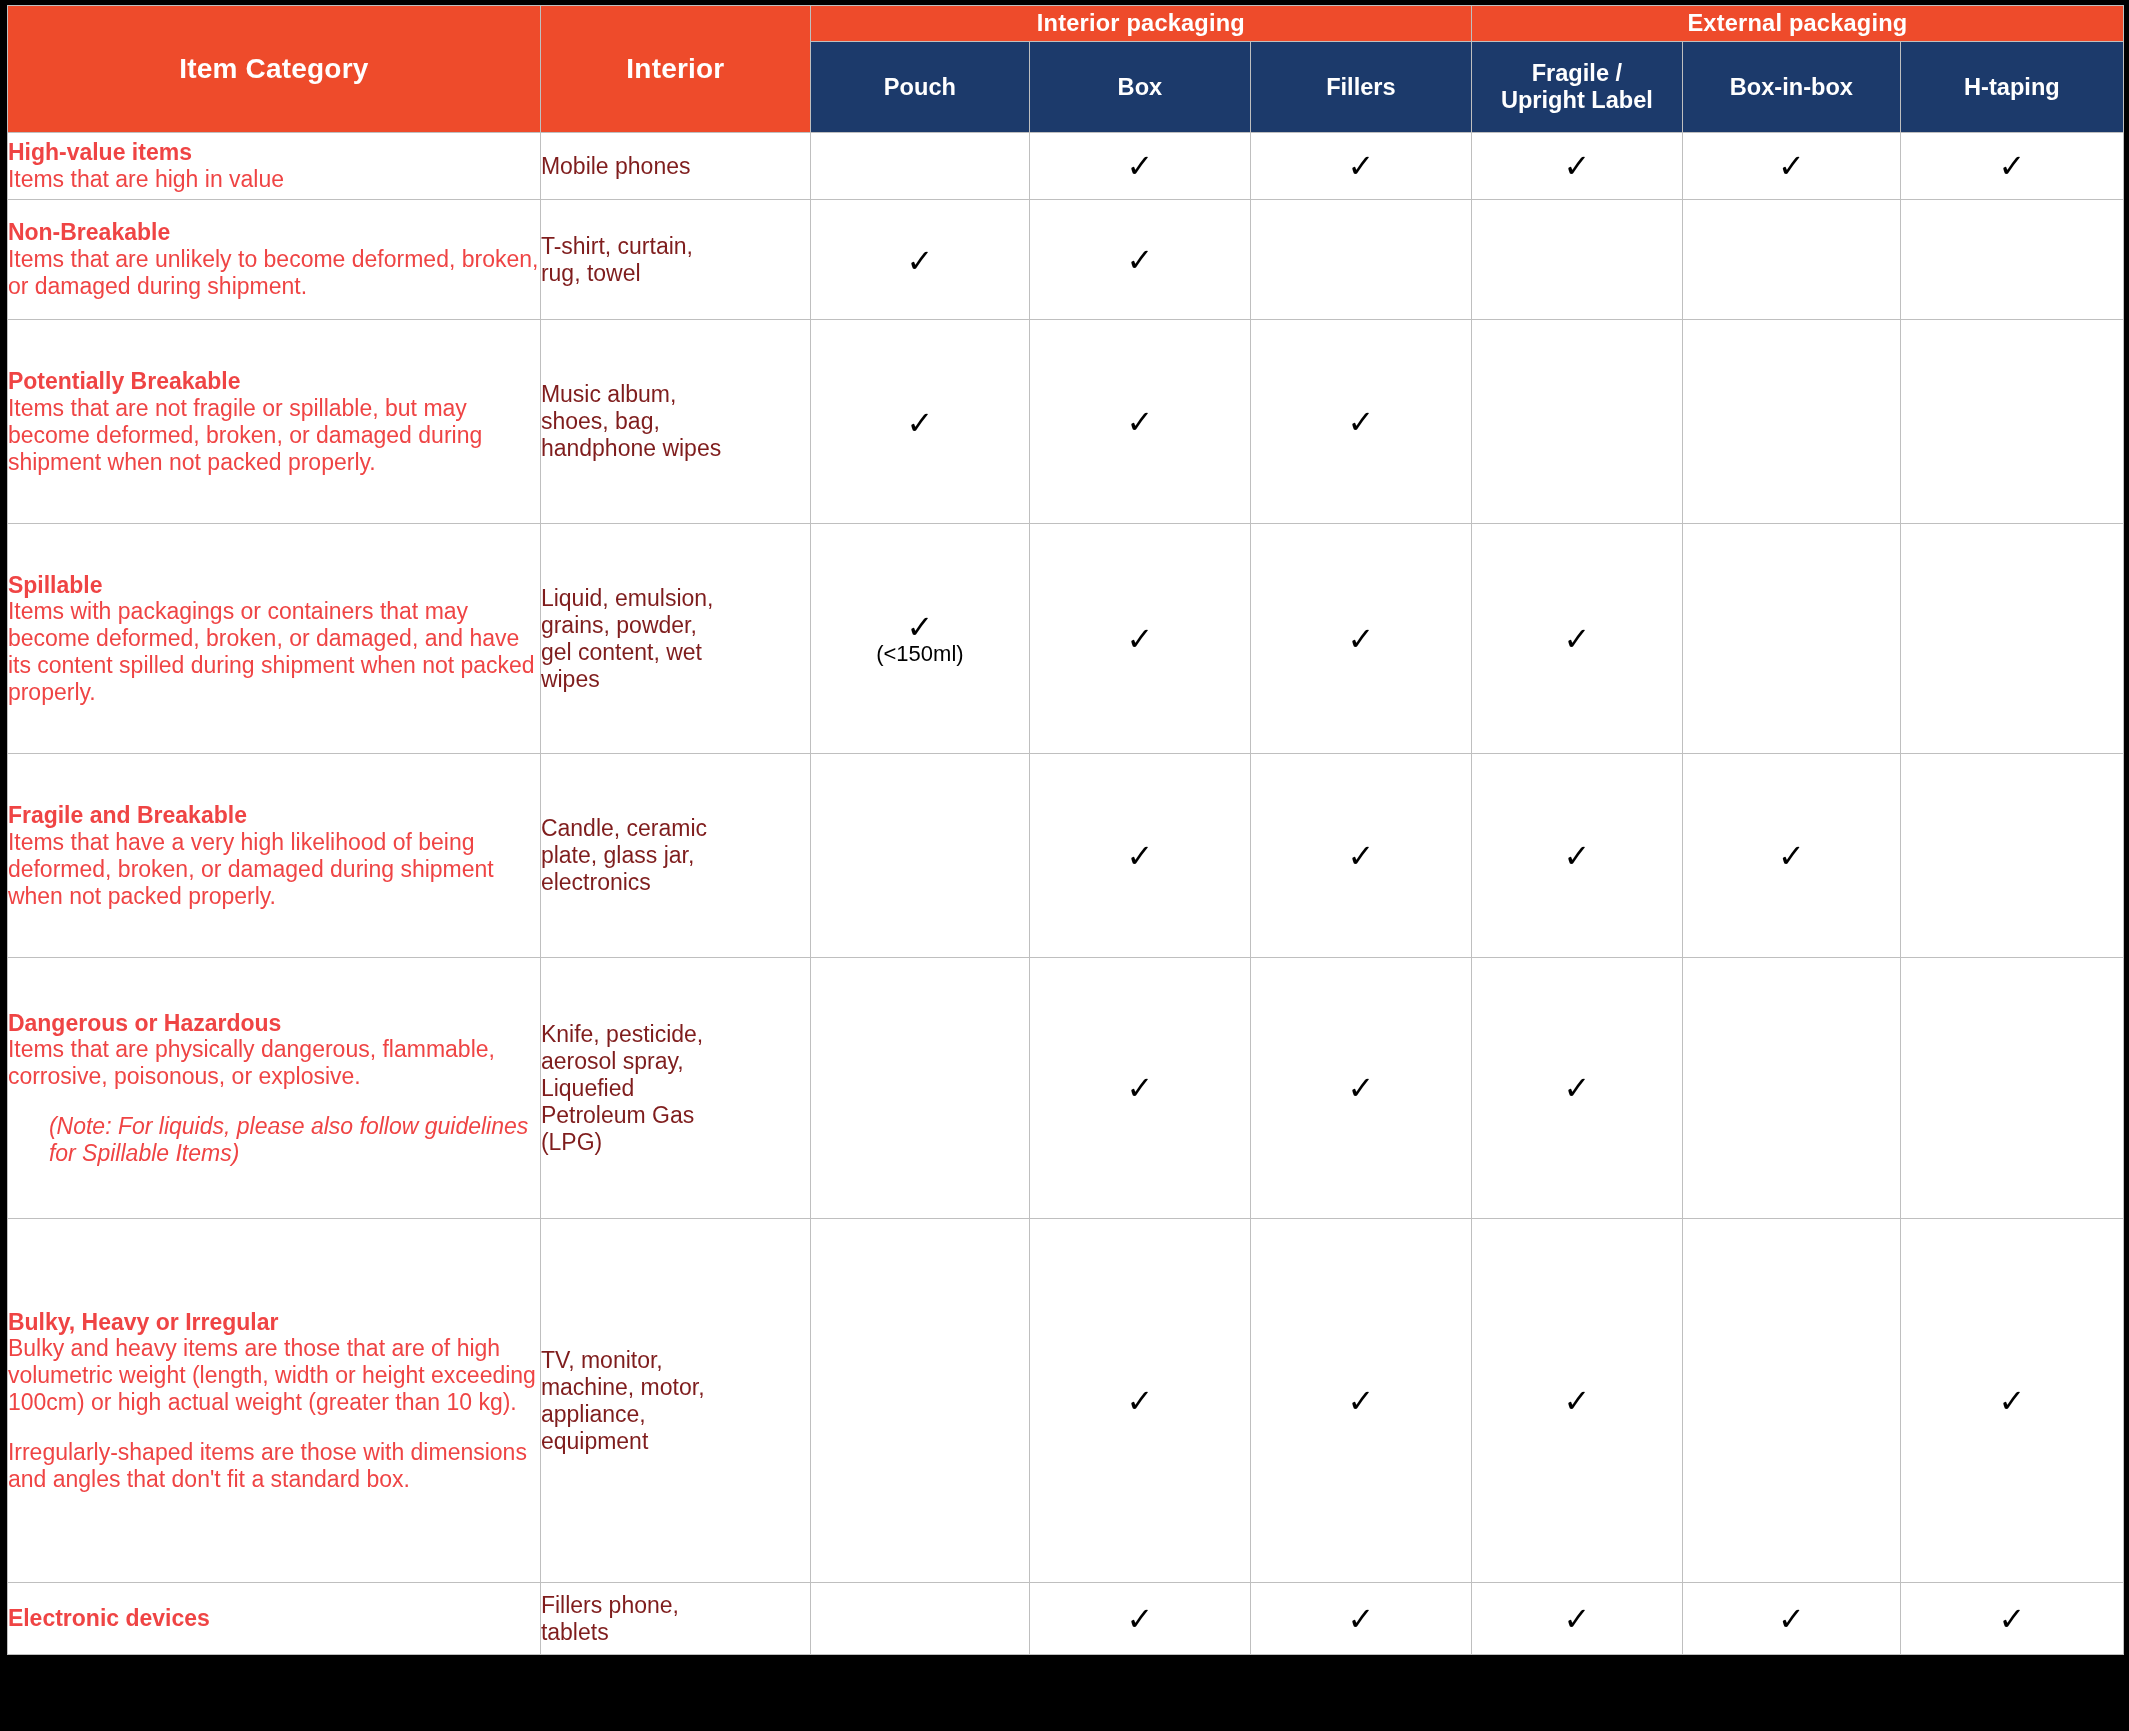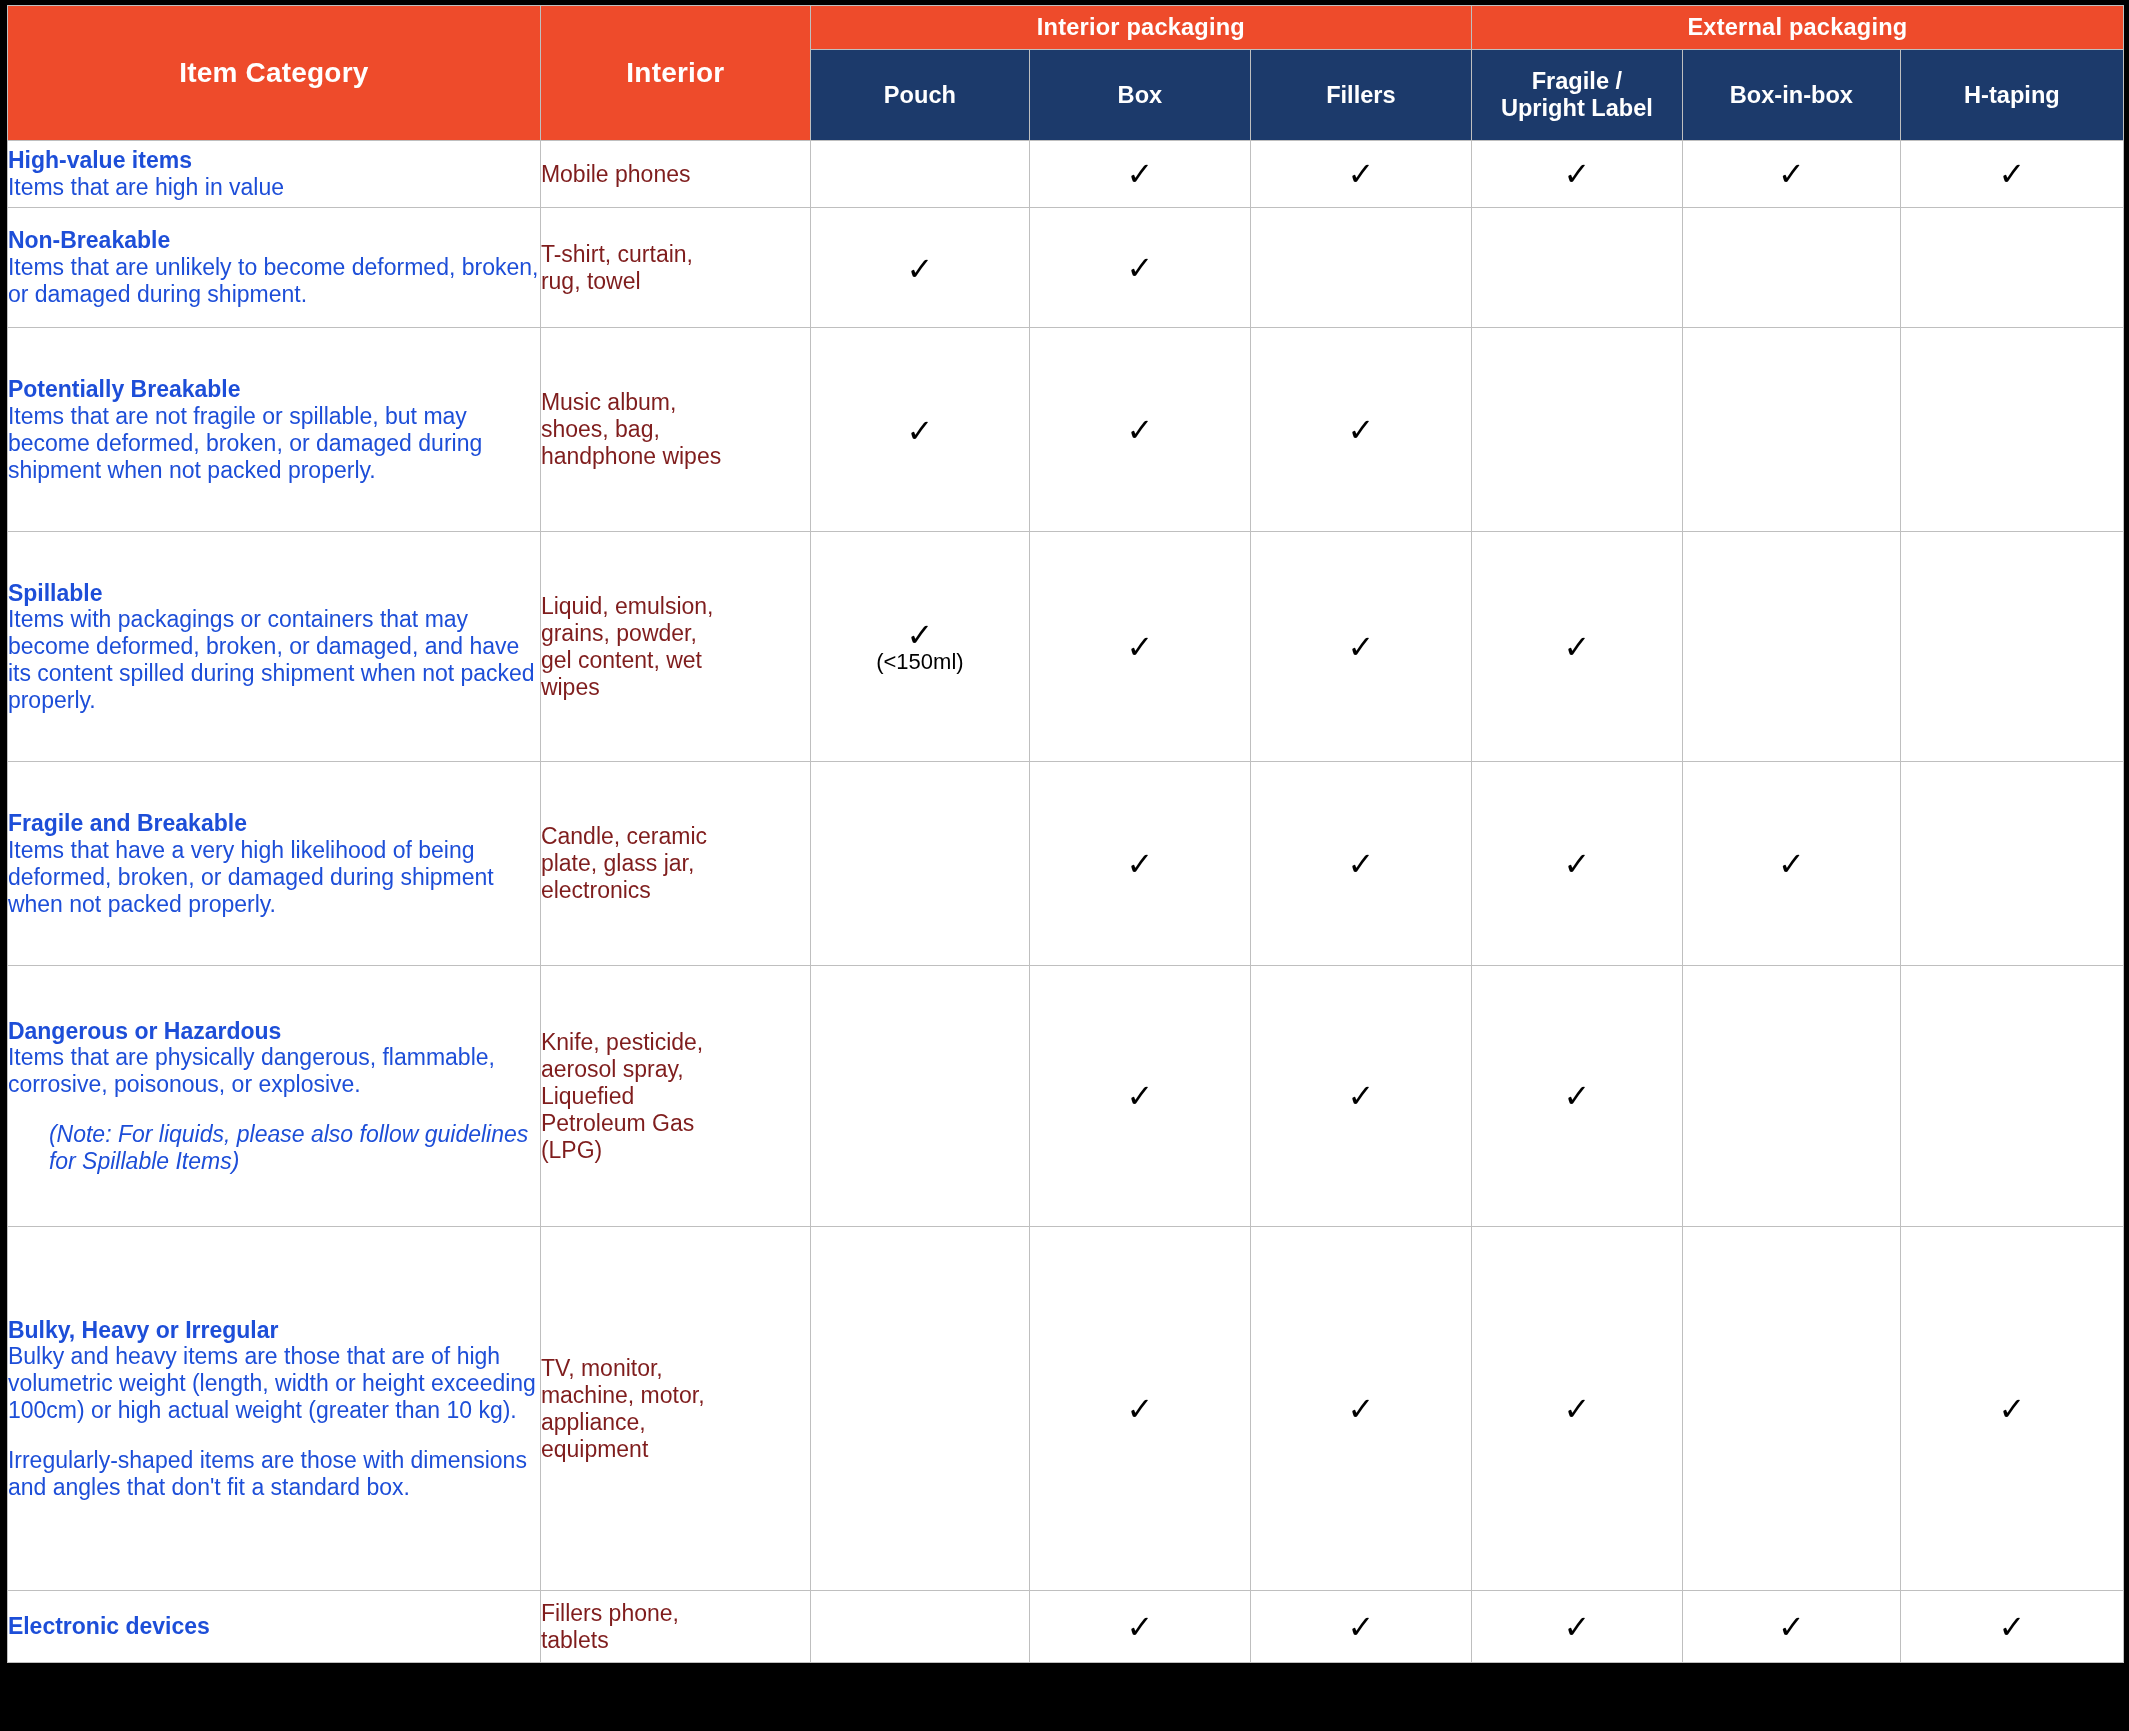--- a/index.html
+++ b/index.html
@@ -43,38 +43,38 @@
   th.grp, th.big{
     background:#ee4b2b;
     color:#ffffff;
     font-weight:bold;
     text-align:center;
     font-size:28px;
     letter-spacing:0.2px;
     line-height:1.15;
   }
   th.big{height:127px;}
-  th.grp{height:44px;font-size:23.6px;}
+  th.grp{height:36px;font-size:23.6px;}
   th.sub{
     background:#1c3a6b;
     color:#ffffff;
     font-weight:bold;
     text-align:center;
     font-size:23.6px;
     height:91px;
     line-height:1.15;
   }
 
   
   td.cat{
     padding:4.6px 7.6px 6.1px 7.6px;
     vertical-align:top;
     font-size:23px;
     line-height:1.17;
-    color:#1d4ed8;
+    color:#ef4444;
   }
   td.cat .t{font-weight:bold;display:block;}
   td.cat .d{display:block;white-space:pre-line;}
   td.cat .note{display:block;font-style:italic;white-space:pre-line;padding-left:41px;}
   td.cat .sp{display:block;height:23px;}
   td.cat.mid{vertical-align:middle;}
 
   td.ex{
     padding:4.6px 7.6px;
     vertical-align:middle;

